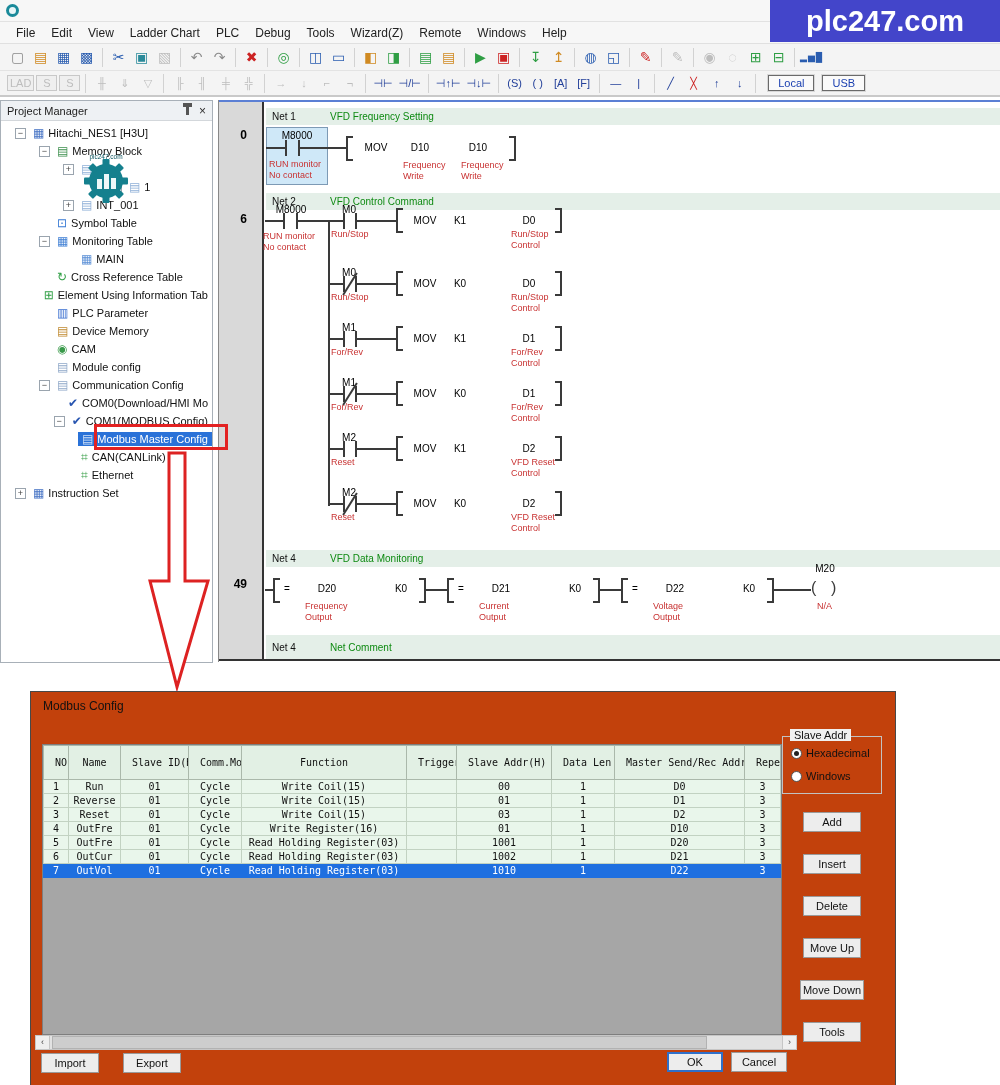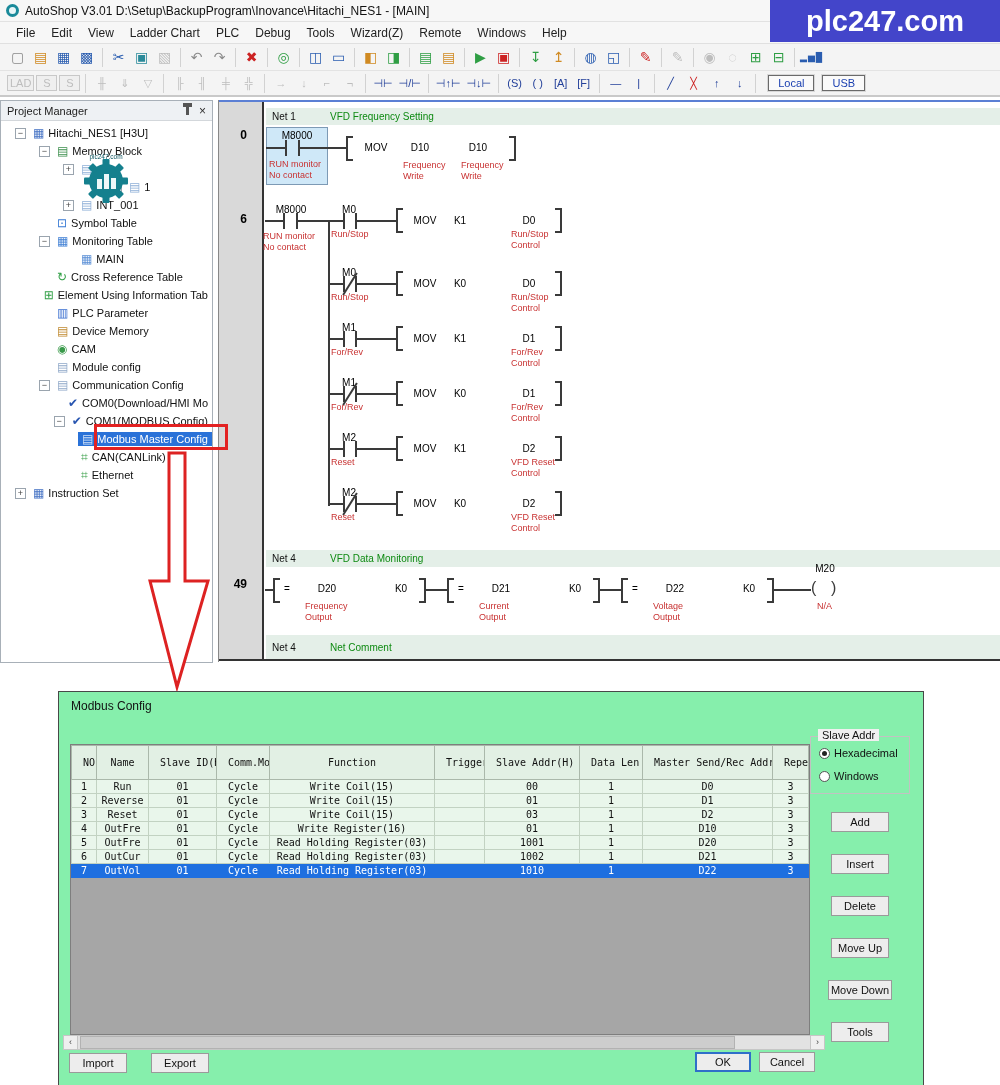--- a/index.html
+++ b/index.html
@@ -56,21 +56,21 @@
 .cbar{position:absolute;width:2px;height:16px;background:#3a3a3a}
 .slash{position:absolute;width:26px;height:2px;background:#3a3a3a;transform:rotate(-58deg)}
 .dev{position:absolute;font-size:10px;color:#000;text-align:center;white-space:nowrap}
 .rlab{position:absolute;font-size:9px;color:#c83232;white-space:nowrap}
 .lbr{position:absolute;width:7px;height:25px;border:2px solid #3a3a3a;border-right:none}
 .rbr{position:absolute;width:7px;height:25px;border:2px solid #3a3a3a;border-left:none}
 .paren{position:absolute;font-size:16px;color:#3a3a3a}
 .cursorcell{position:absolute;left:47px;top:27px;width:62px;height:58px;background:#cfe8f8;border:1px solid #7d9ab5}
 .branch{position:absolute;left:0;width:100%;height:0}
 
-.dlg{position:absolute;left:58px;top:691px;width:866px;height:394px;background:#86efac;border:1px solid #484848;border-bottom:none;z-index:10}
+.dlg{position:absolute;left:30px;top:691px;width:866px;height:394px;background:#c2410c;border:1px solid #484848;border-bottom:none;z-index:10}
 .dlg-title{position:absolute;left:12px;top:7px;font-size:12px;color:#111}
 .tblwrap{position:absolute;left:11px;top:52px;width:740px;height:291px;background:#a6a6a6;border:1px solid #7e7e7e;overflow:hidden}
 table.modbus{width:737px;border-collapse:collapse;font-family:"DejaVu Sans Mono",monospace;font-size:10px;table-layout:fixed}
 table.modbus th{background:#e2f0e4;font-weight:normal;height:14px;border:1px solid #aab8aa;padding:11px;overflow:hidden;white-space:nowrap}
 table.modbus td{background:#e9f6eb;height:14px;text-align:center;border:1px solid #c2d2c2;padding:0;overflow:hidden;white-space:nowrap}
 table.modbus tr.selected td{background:#1e6fe0;color:#fff;border-color:#1e6fe0}
 .hscroll{position:absolute;left:4px;top:343px;width:762px;height:15px;display:flex;border:1px solid #c6c6c6;background:#e2e2e2}
 .harrow{width:14px;height:13px;background:#efefef;border-right:1px solid #c6c6c6;font-size:9px;line-height:13px;text-align:center;color:#444}
 .harrow.r{border-right:none;border-left:1px solid #c6c6c6}
 .htrack{flex:1;position:relative;background:#e2e2e2}
@@ -81,21 +81,20 @@
 .grplegend{position:absolute;left:759px;top:37px;background:#f0f0f0;padding:0 4px;font-size:11px}
 .radio-row{position:absolute;display:flex;align-items:center;gap:4px;font-size:11px}
 .rdot{width:11px;height:11px;border:1px solid #555;border-radius:50%;background:#fff;position:relative;flex:none}
 .rdot.on::after{content:"";position:absolute;left:2px;top:2px;width:5px;height:5px;border-radius:50%;background:#222}
 </style>
 </head>
 <body>
 
 <div class="titlebar">
   <span class="appicon"></span>
-  <span>AutoShop V3.01  D:\Setup\BackupProgram\Inovance\Hitachi_NES1 - [MAIN]</span>
 </div>
 
 <div class="menubar">
   <span class="menu-item">File</span>
   <span class="menu-item">Edit</span>
   <span class="menu-item">View</span>
   <span class="menu-item">Ladder Chart</span>
   <span class="menu-item">PLC</span>
   <span class="menu-item">Debug</span>
   <span class="menu-item">Tools</span>
@@ -429,20 +428,24 @@
   <div class="lbr" style="left:127px;top:36px"></div>
   <span class="dev" style="left:138px;top:42px;width:38px">MOV</span>
   <span class="dev" style="left:182px;top:42px;width:38px">D10</span>
   <span class="dev" style="left:240px;top:42px;width:38px">D10</span>
   <div class="rbr" style="left:290px;top:36px"></div>
   <span class="rlab" style="left:184px;top:60px">Frequency</span>
   <span class="rlab" style="left:184px;top:71px">Write</span>
   <span class="rlab" style="left:242px;top:60px">Frequency</span>
   <span class="rlab" style="left:242px;top:71px">Write</span>
 
+  <div class="netband" style="top:93px">
+    <span class="netid">Net 2</span>
+    <span class="nettitle">VFD Control Command</span>
+  </div>
   <span class="rno" style="top:112px">6</span>
   <span class="dev" style="left:42px;top:104px;width:60px">M8000</span>
   <div class="hw" style="left:46px;top:120px;width:18px"></div>
   <div class="cbar" style="left:64px;top:113px"></div>
   <div class="cbar" style="left:77px;top:113px"></div>
   <div class="hw" style="left:79px;top:120px;width:30px"></div>
   <span class="rlab" style="left:44px;top:131px">RUN monitor</span>
   <span class="rlab" style="left:44px;top:142px">No contact</span>
   <div class="vw" style="left:109px;top:120px;height:286px"></div>
 

